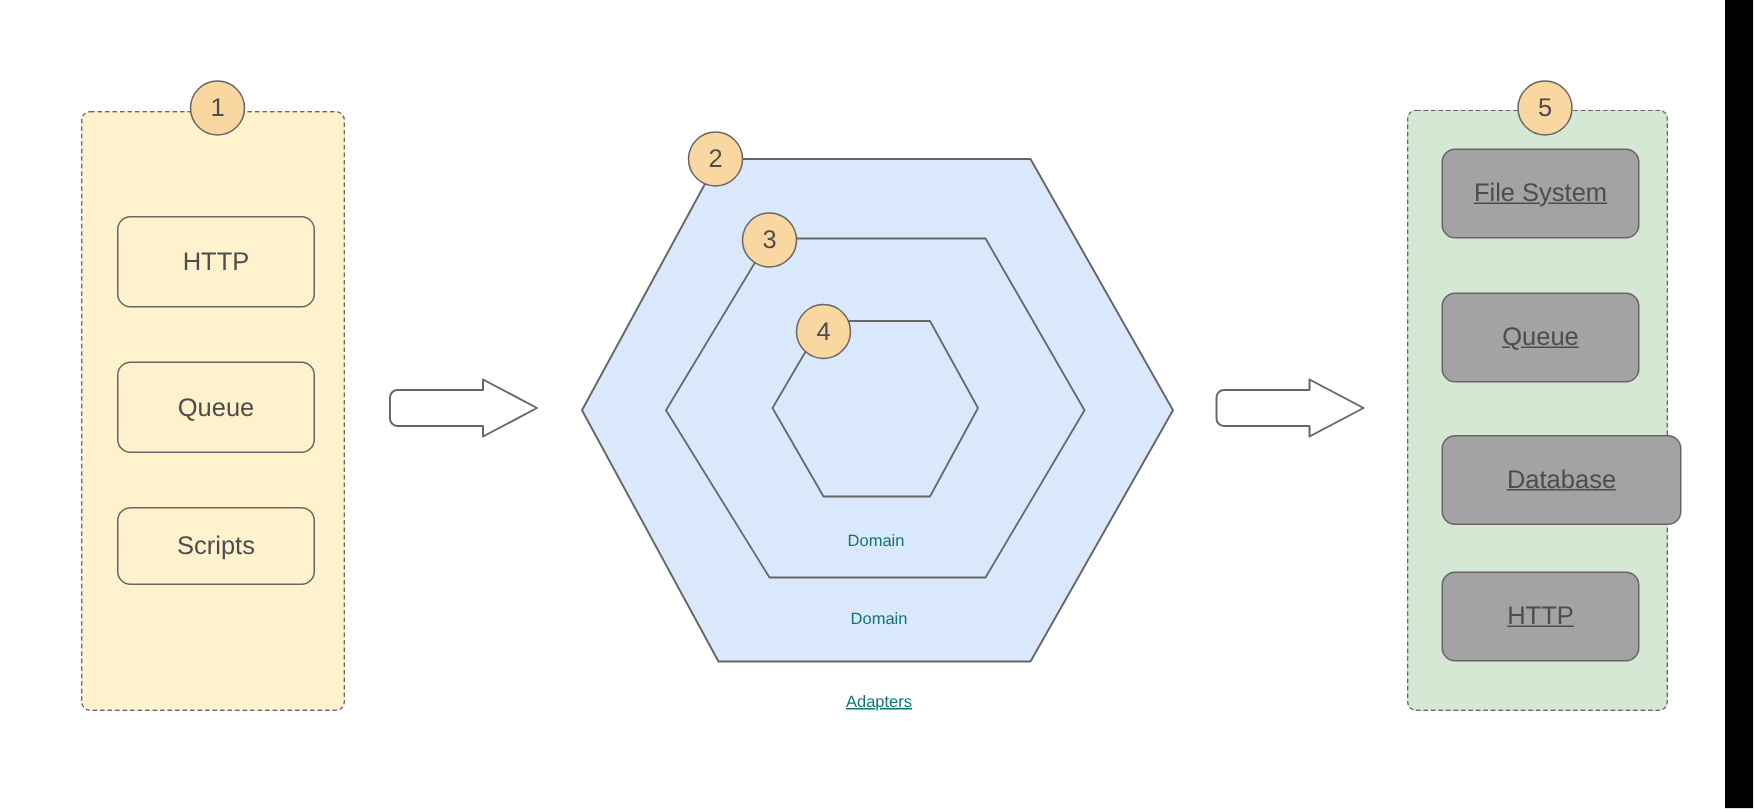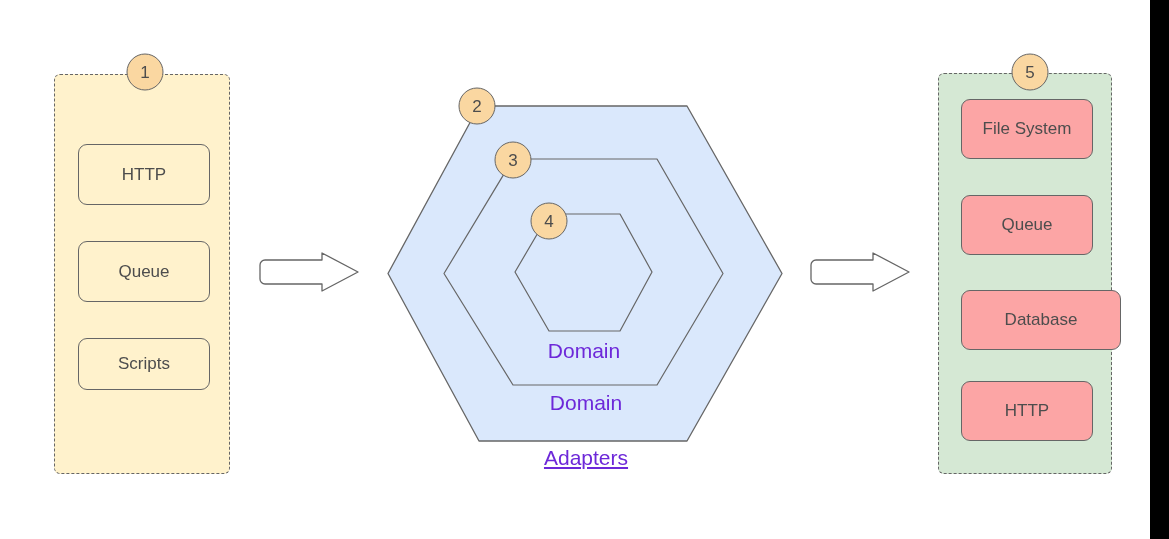--- a/index.html
+++ b/index.html
@@ -25,42 +25,43 @@
     position:absolute;
     box-sizing:border-box;
     border:1px solid #666666;
     border-radius:9px;
     display:flex;align-items:center;justify-content:center;
     font-size:17px;
     color:#4D4D4D;
     text-align:center;
   }
   .node.yellow{background:#FFF2CC;}
-  .node.green{background:#fca5a5;}
+  .node.green{background:#a3a3a3;text-decoration:underline;}
   
   .badge{
     position:absolute;
     width:37px;height:37px;
     border:1px solid #666666;
     border-radius:50%;
     background:#FAD7A1;
     box-sizing:border-box;
     display:flex;align-items:center;justify-content:center;
     font-size:17px;color:#4D4D4D;
     transform:translate(-50%,-50%);
     z-index:5;
   }
   
   .hexlabel{
     position:absolute;
     transform:translate(-50%,-50%);
-    font-size:21px;
-    color:#6d28d9;
+    font-size:11px;
+    color:#0f766e;
     white-space:nowrap;
     z-index:3;
+    margin-top:10px;
   }
   .arrow-svg{position:absolute;z-index:2;}
   #hexwrap{position:absolute;left:380px;top:95px;width:410px;height:375px;z-index:1;}
   #black-bar{
     position:absolute;
     left:1150px;top:0;width:19px;height:539px;
     background:#000000;
     z-index:10;
   }
 </style>

